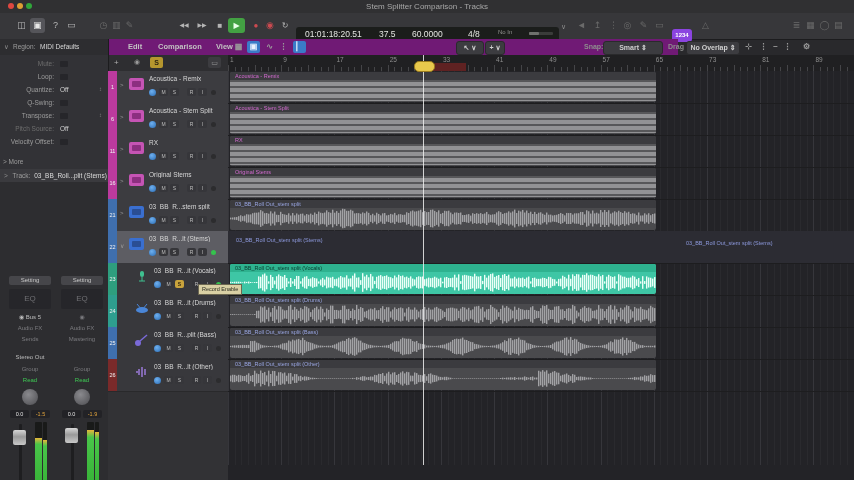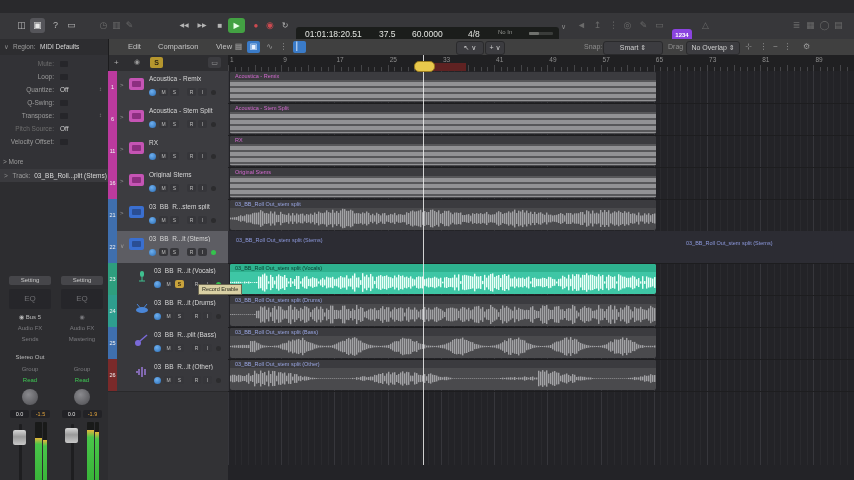--- a/index.html
+++ b/index.html
@@ -22,21 +22,21 @@
   
   #lcd{left:296px;top:14px;width:263px;height:23px;background:#1b1d1b;border-radius:3px;}
   .lcd1{top:2px;font-size:8.5px;color:#e4e6e2;white-space:nowrap;}
   .lcd2{top:12px;font-size:7px;color:#d8dad6;white-space:nowrap;}
   .lcddim{color:#8f918d;}
   .lcdbar{height:3px;background:#3a3c3a;border-radius:1px;}
   .lcdbarfill{height:3px;background:#6f716d;border-radius:1px;}
   #countin{left:672px;top:16px;width:20px;height:13px;background:#8b44e0;border-radius:3px;
            color:#fff;font-size:6px;line-height:13px;text-align:center;font-weight:bold;}
   
-  #trktoolbar{left:0;top:39px;width:854px;height:16px;background:#404040;border-bottom:1px solid #1d1d1f;}
+  #trktoolbar{left:0;top:39px;width:678px;height:16px;background:#701a75;border-bottom:1px solid #1d1d1f;font-weight:bold;}
   .menu{top:3px;font-size:7.5px;color:#c2c2c2;}
   .ttico{top:2px;width:13px;height:12px;line-height:12px;text-align:center;font-size:8px;color:#9a9a9a;border-radius:2px;}
   .ttico.blu{background:#3a7bc8;color:#eaf2ff;}
   .chip{top:2px;height:12px;background:#3c3c40;border:1px solid #2a2a2c;border-radius:3px;
         font-size:7px;line-height:11px;color:#cfcfcf;text-align:center;}
   .lbl{top:4px;font-size:7px;color:#8e8e8e;}
   
   #hdrstrip{left:108px;top:55px;width:120px;height:16px;background:#2e2e31;border-bottom:1px solid #202022;}
   
   #ruler{left:228px;top:55px;width:626px;height:16px;background:#202022;border-bottom:1px solid #161618;}
@@ -88,20 +88,26 @@
   #redband{left:424px;top:63px;width:42px;height:8px;background:#5f2222;}
   #tooltip{left:198px;top:284px;height:9px;padding:0 3px;background:#d9d0a4;border:1px solid #6b6650;
            font-size:5.5px;line-height:9px;color:#2a2a1e;white-space:nowrap;}
   #floatlbl{left:686px;top:240px;font-size:5.5px;color:#8e9ade;white-space:nowrap;}
 </style>
 </head>
 <body>
 
 <div id="win">
 
+  <div class="abs" id="titlebar">
+    <div class="abs tl" style="left:8px;background:#df4740;"></div>
+    <div class="abs tl" style="left:17px;background:#dd9f33;"></div>
+    <div class="abs tl" style="left:26px;background:#30a63a;"></div>
+    <div class="abs" id="title">Stem Splitter Comparison - Tracks</div>
+  </div>
 
   <div class="abs" id="controlbar">
     <div class="abs cbicon" style="left:14px;">◫</div>
     <div class="abs cbicon sel" style="left:30px;">▣</div>
     <div class="abs cbicon" style="left:48px;">?</div>
     <div class="abs cbicon" style="left:64px;">▭</div>
     <div class="abs cbicon dim" style="left:96px;">◷</div>
     <div class="abs cbicon dim" style="left:109px;">▥</div>
     <div class="abs cbicon dim" style="left:122px;">✎</div>
 

